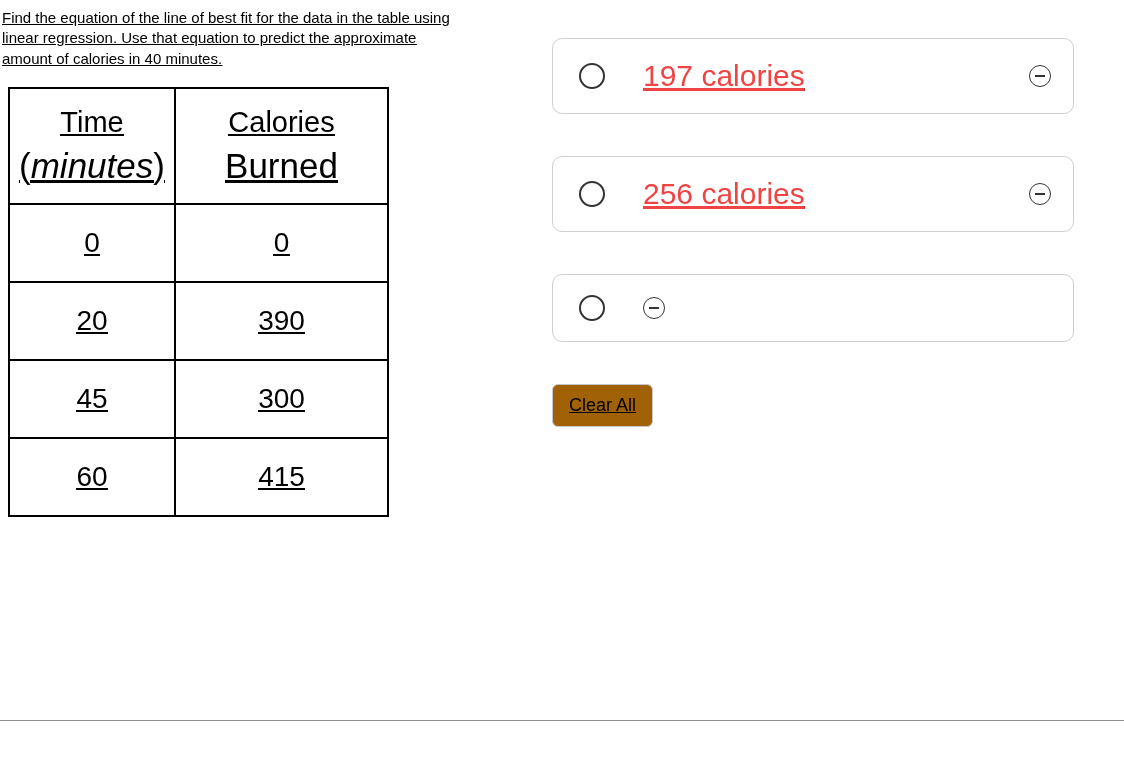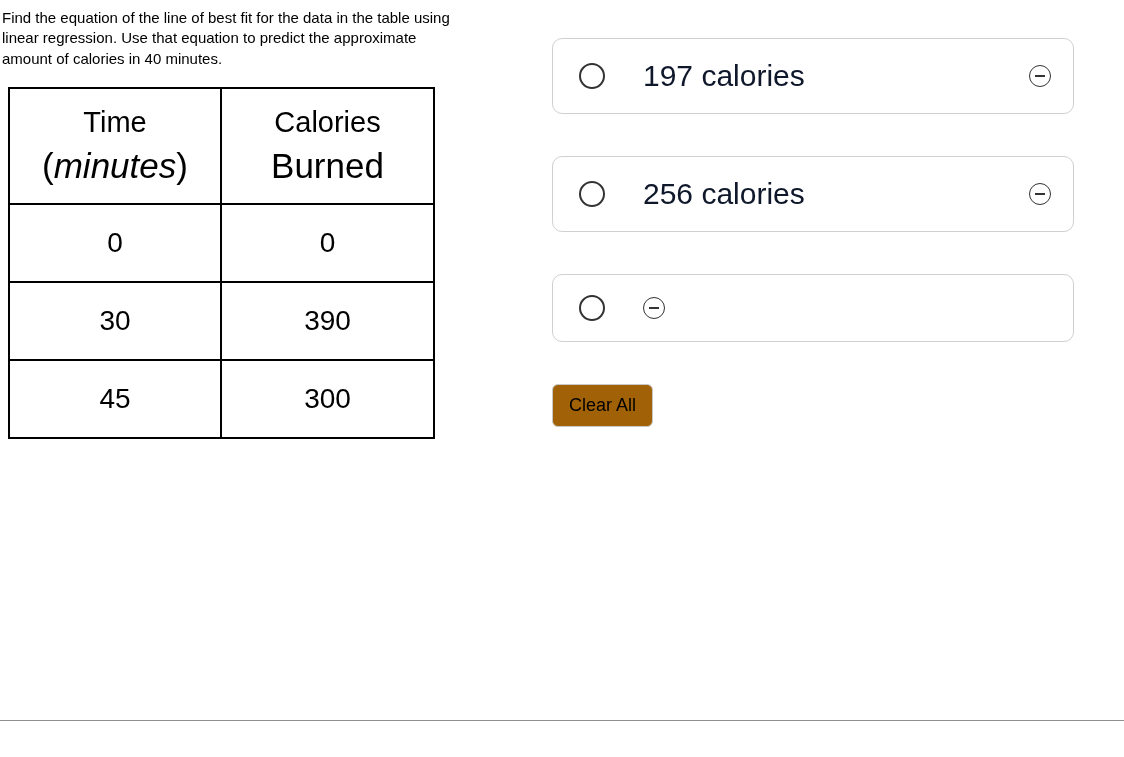--- a/index.html
+++ b/index.html
@@ -1,18 +1,19 @@
 <!DOCTYPE html>
 <html><head>
   <meta charset="utf-8">
   <style>
     * {
       margin: 0;
       padding: 0;
       box-sizing: border-box;
+      text-decoration: underline;
     }
     body {
       font-family: Arial, Helvetica, sans-serif;
       background: #ffffff;
       width: 1124px;
       height: 757px;
       position: relative;
       padding: 8px 0 0 0;
     }
     .container {
@@ -41,21 +42,21 @@
       text-align: center;
       vertical-align: middle;
     }
     .data-table th {
       font-weight: normal;
       font-size: 29px;
       padding: 14px 8px;
       line-height: 1.35;
     }
     .data-table th:first-child {
-      width: 212px;
+      width: 166px;
       margin-left: 24px;
     }
     .data-table th:last-child {
       width: 213px;
     }
     .data-table td {
       font-size: 28px;
       height: 78px;
     }
     .header-sub {
@@ -82,21 +83,21 @@
     }
     .radio-circle {
       width: 26px;
       height: 26px;
       border: 2px solid #333;
       border-radius: 50%;
       flex-shrink: 0;
     }
     .option-label {
       font-size: 30px;
-      color: #0f172a;
+      color: #ef4444;
       flex: 1;
     }
     .remove-icon {
       width: 22px;
       height: 22px;
       border: 1.5px solid #333;
       border-radius: 50%;
       display: flex;
       align-items: center;
       justify-content: center;
@@ -146,26 +147,30 @@
             <span class="header-sub">Burned</span>
           </th>
         </tr>
       </thead>
       <tbody>
         <tr>
           <td>0</td>
           <td>0</td>
         </tr>
         <tr>
-          <td>30</td>
+          <td>20</td>
           <td>390</td>
         </tr>
         <tr>
           <td>45</td>
           <td>300</td>
+        </tr>
+        <tr>
+          <td>60</td>
+          <td>415</td>
         </tr>
       </tbody>
     </table>
   </div>
 
   <div class="right-panel">
     <div class="option-card">
       <span class="radio-circle"></span>
       <span class="option-label">197 calories</span>
       <span class="remove-icon"></span>

